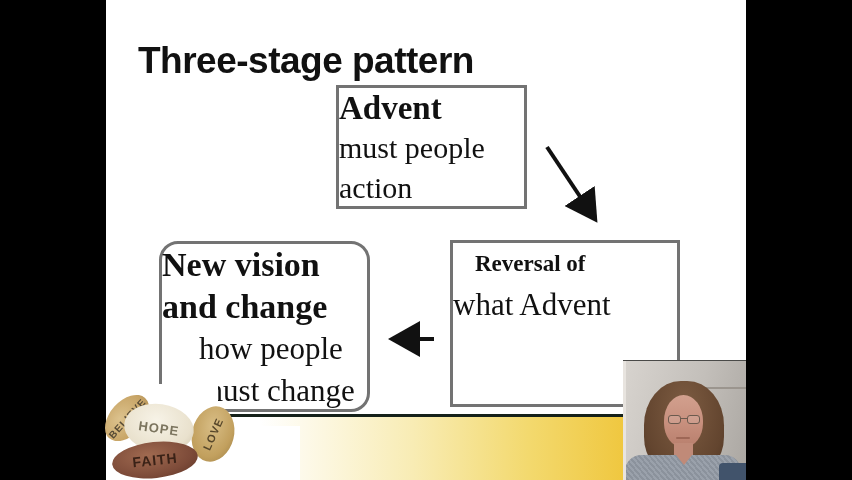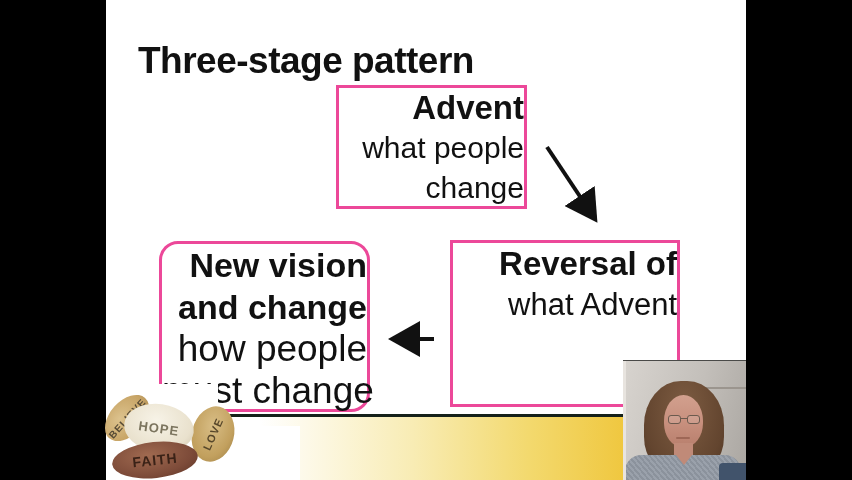--- a/index.html
+++ b/index.html
@@ -12,32 +12,32 @@
   #letterbox-left{left:0;width:106px;}
   #letterbox-right{left:746px;width:106px;}
   #slide{position:absolute;left:106px;top:0;width:640px;height:480px;background:#fff;}
 
   #slide-title{
     position:absolute;left:32px;top:40px;width:560px;
     font-size:37px;font-weight:bold;letter-spacing:-0.5px;white-space:nowrap;
   }
 
   .stage-box{
-    position:absolute;background:#fff;border:3px solid #ec4899;
-    text-align:right;box-sizing:border-box;
+    position:absolute;background:#fff;border:3px solid #737373;
+    text-align:left;box-sizing:border-box;font-family:Liberation Serif, serif;
   }
   #advent-box{left:230px;top:85px;width:191px;height:124px;}
   #advent-box .hline{font-size:33px;font-weight:bold;line-height:40px;}
   #advent-box .bline{font-size:30px;line-height:40px;}
   #reversal-box{left:344px;top:240px;width:230px;height:167px;}
-  #reversal-box .hline{font-size:33px;font-weight:bold;line-height:41px;}
+  #reversal-box .hline{font-size:23px;font-weight:bold;line-height:41px;padding-left:22px;}
   #reversal-box .bline{font-size:31px;line-height:41px;}
   #new-vision-box{left:53px;top:241px;width:211px;height:171px;border-radius:19px;}
   #new-vision-box .hline{font-size:34px;font-weight:bold;line-height:42px;}
-  #new-vision-box .bline{font-size:37px;line-height:42px;}
+  #new-vision-box .bline{font-size:31px;line-height:42px;margin-left:37px;}
   .hline,.bline{white-space:nowrap;}
 
   #arrow-layer{position:absolute;left:0;top:0;width:640px;height:480px;pointer-events:none;}
 
   #bottom-divider-line{
     position:absolute;left:110px;top:414px;width:530px;height:3px;background:#15211a;
   }
   #bottom-gradient-band{
     position:absolute;left:0;top:417px;width:640px;height:63px;
     background:linear-gradient(90deg,#ffffff 0%,#ffffff 24%,#f8ecb4 48%,#f3d96e 66%,#efc63c 82%,#eec43a 100%);
@@ -113,22 +113,22 @@
 
   <div id="letterbox-left" class="letterbox"></div>
   <div id="letterbox-right" class="letterbox"></div>
 
   <div id="slide">
 
     <div id="slide-title">Three-stage pattern</div>
 
     <div id="advent-box" class="stage-box">
       <div class="hline">Advent</div>
-      <div class="bline">what people</div>
-      <div class="bline">change</div>
+      <div class="bline">must people</div>
+      <div class="bline">action</div>
     </div>
 
     <div id="reversal-box" class="stage-box">
       <div class="hline">Reversal of</div>
       <div class="bline">what Advent</div>
     </div>
 
     <div id="new-vision-box" class="stage-box">
       <div class="hline">New vision</div>
       <div class="hline">and change</div>

